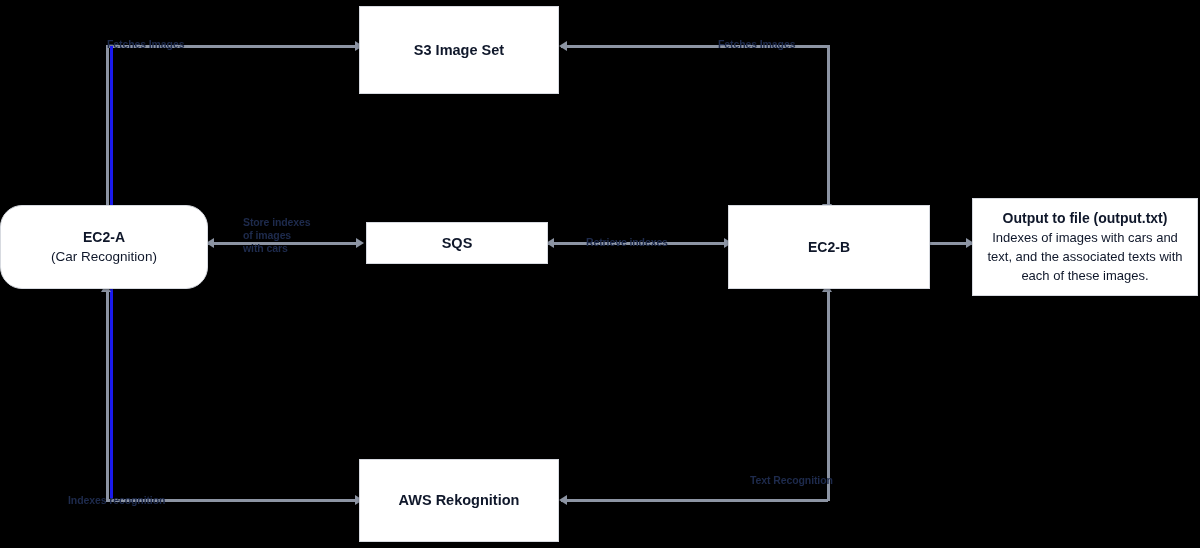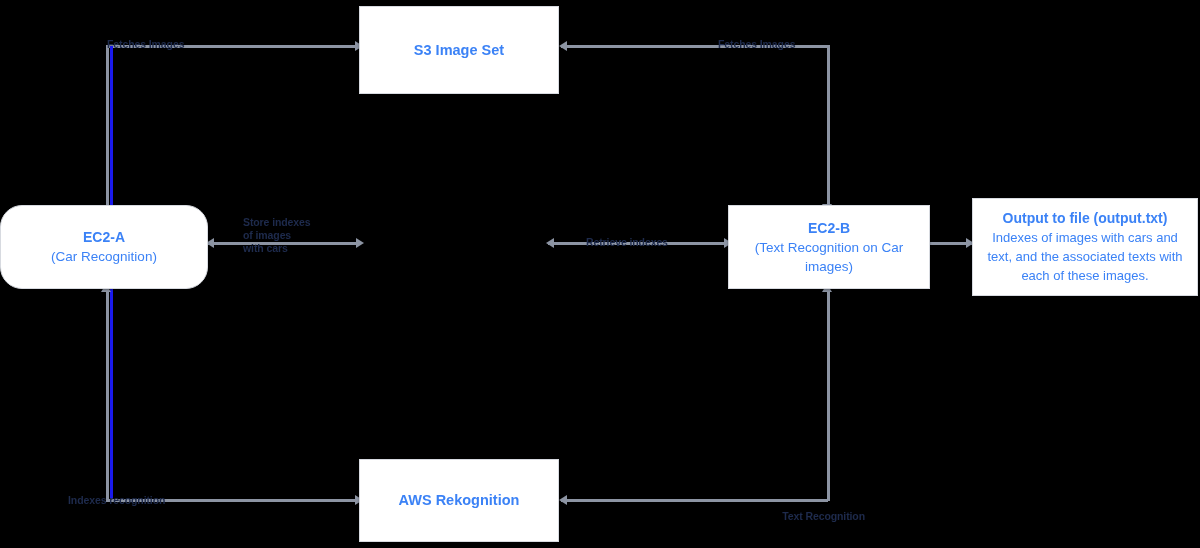--- a/index.html
+++ b/index.html
@@ -4,21 +4,21 @@
 <style>
   html,body{margin:0;padding:0;background:#000;}
   #canvas{
     position:relative;width:1200px;height:548px;background:#000;
     font-family:"Liberation Sans", sans-serif;overflow:hidden;padding-left:28px;
   }
   .node{
     position:absolute;background:#ffffff;border:1px solid #d7dae0;
     box-sizing:border-box;display:flex;flex-direction:column;
     align-items:center;justify-content:center;text-align:center;
-    color:#3b82f6;box-shadow:0 1px 2px rgba(0,0,0,.35);
+    color:#0f172a;box-shadow:0 1px 2px rgba(0,0,0,.35);
   }
   .node .t1{font-weight:bold;font-size:14px;line-height:19px;}
   .node .t2{font-weight:normal;font-size:13.5px;line-height:19px;}
   .node.single .t1{font-size:14.5px;}
   .out .t2{font-size:13px;line-height:19px;padding:0 10px;}
   .edge{position:absolute;background:#8c94a3;}
   .edge.h{height:3px;}
   .edge.v{width:3px;}
   .edge.blue{background:#1a1aee;}
   .arrow{position:absolute;width:0;height:0;}
@@ -76,35 +76,37 @@
   <div class="elabel" style="left:718px;top:38px;width:110px;text-align:left;">Fetches Images</div>
 
   <div class="elabel" style="left:243px;top:216px;width:90px;">Store indexes
 of images
 with cars</div>
 
   <div class="elabel" style="left:586px;top:236px;width:110px;">Retrieve indexes</div>
 
   <div class="elabel" style="left:68px;top:494px;width:115px;text-align:left;">Indexes recognition</div>
 
-  <div class="elabel" style="left:750px;top:510px;width:115px;text-align:right;">Text Recognition</div>
+  <div class="elabel" style="left:750px;top:474px;width:115px;text-align:left;">Text Recognition</div>
 
   <div class="node single" style="left:359px;top:6px;width:200px;height:88px;">
     <div class="t1">S3 Image Set</div>
   </div>
 
   <div class="node" style="left:0px;top:205px;width:208px;height:84px;border-radius:22px;">
     <div class="t1">EC2-A</div>
     <div class="t2">(Car Recognition)</div>
   </div>
 
+  <div class="node single" style="left:366px;top:222px;width:182px;height:42px;">
+    <div class="t1">SQS</div>
+  </div>
 
   <div class="node" style="left:728px;top:205px;width:202px;height:84px;">
     <div class="t1">EC2-B</div>
-    <div class="t2" style="padding:0 12px;">(Text Recognition on Car images)</div>
   </div>
 
   <div class="node single" style="left:359px;top:459px;width:200px;height:83px;">
     <div class="t1">AWS Rekognition</div>
   </div>
 
   <div class="node out" style="left:972px;top:198px;width:226px;height:98px;">
     <div class="t1">Output to file (output.txt)</div>
     <div class="t2">Indexes of images with cars and text, and the associated texts with each of these images.</div>
   </div>

